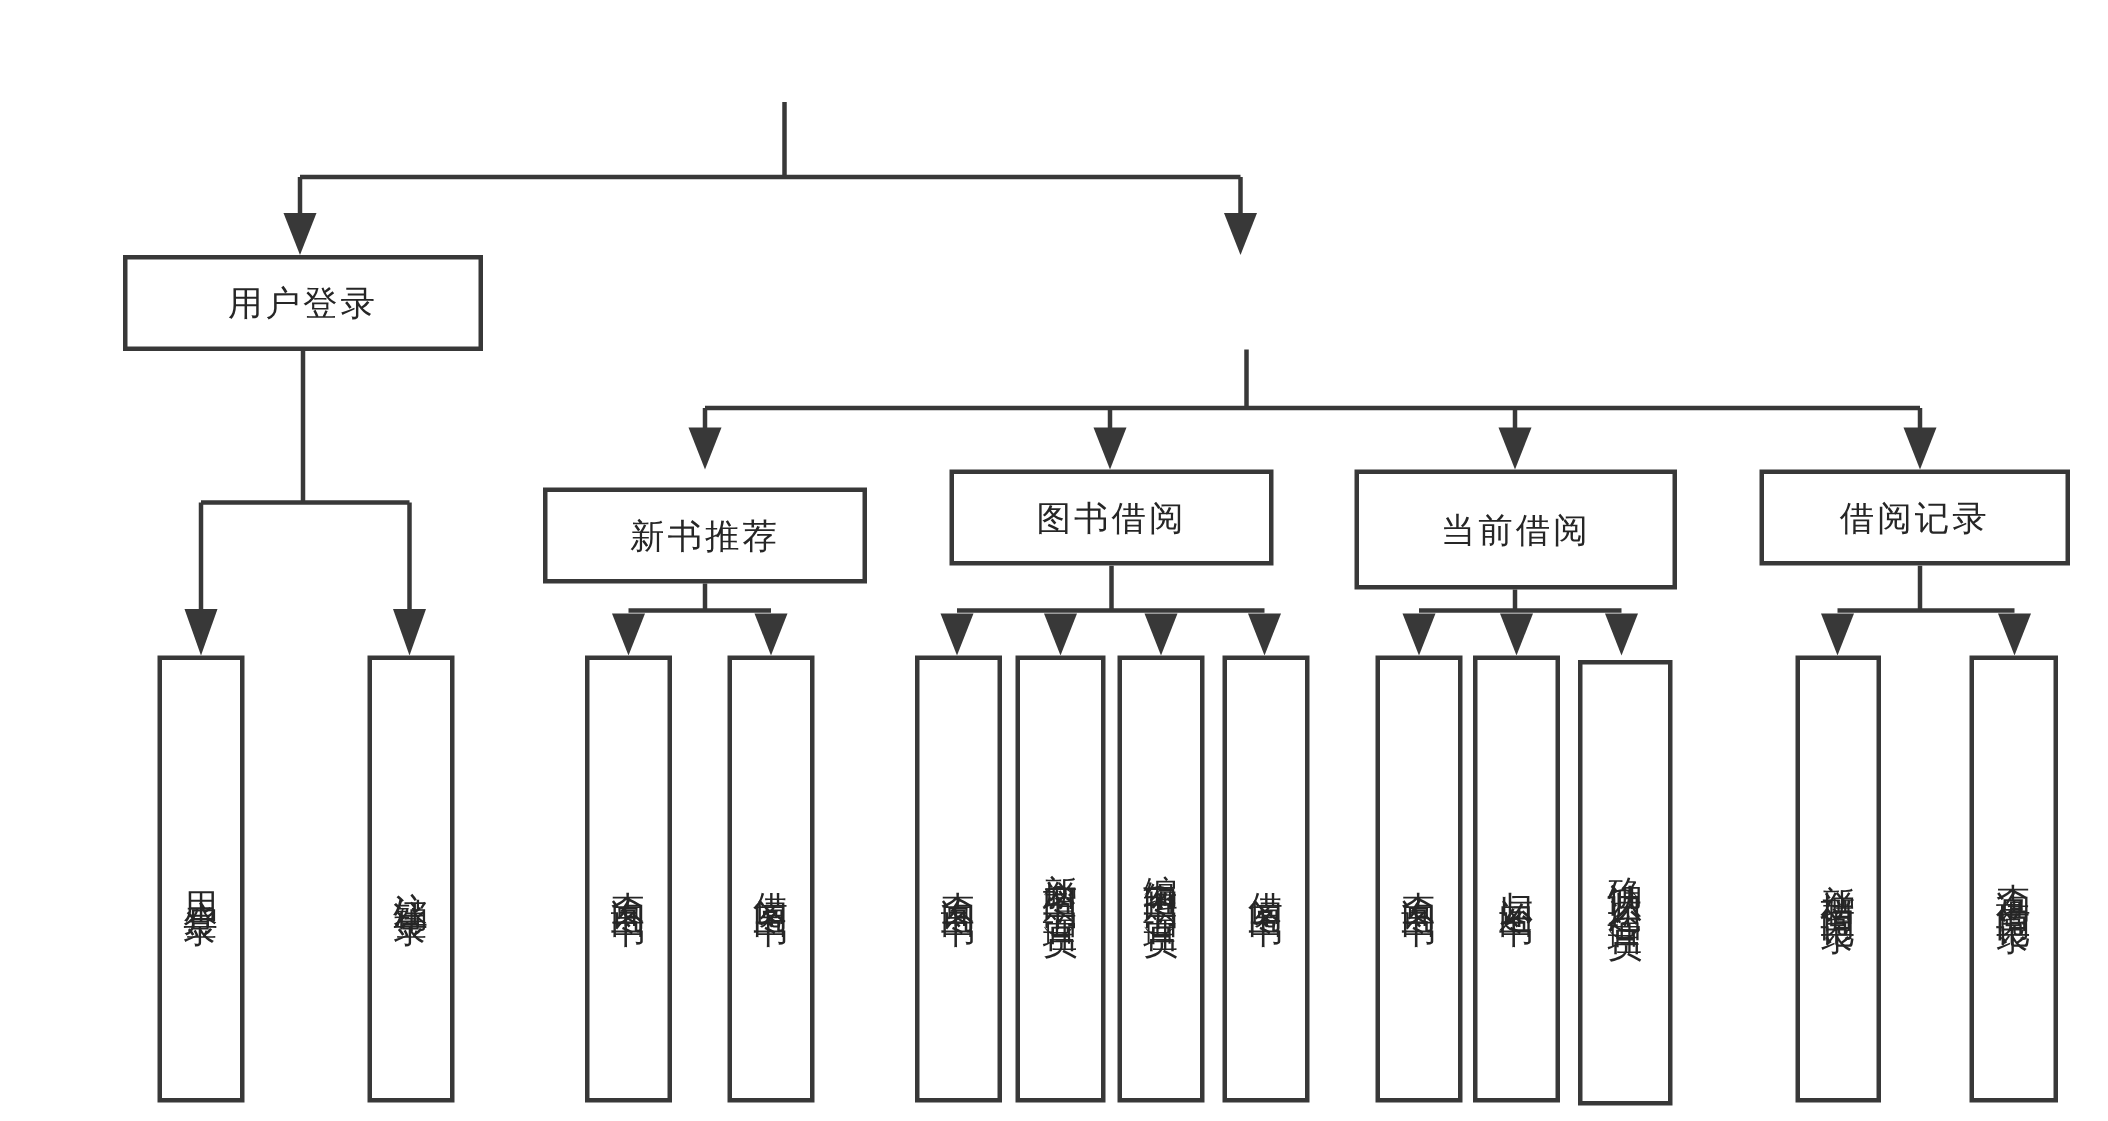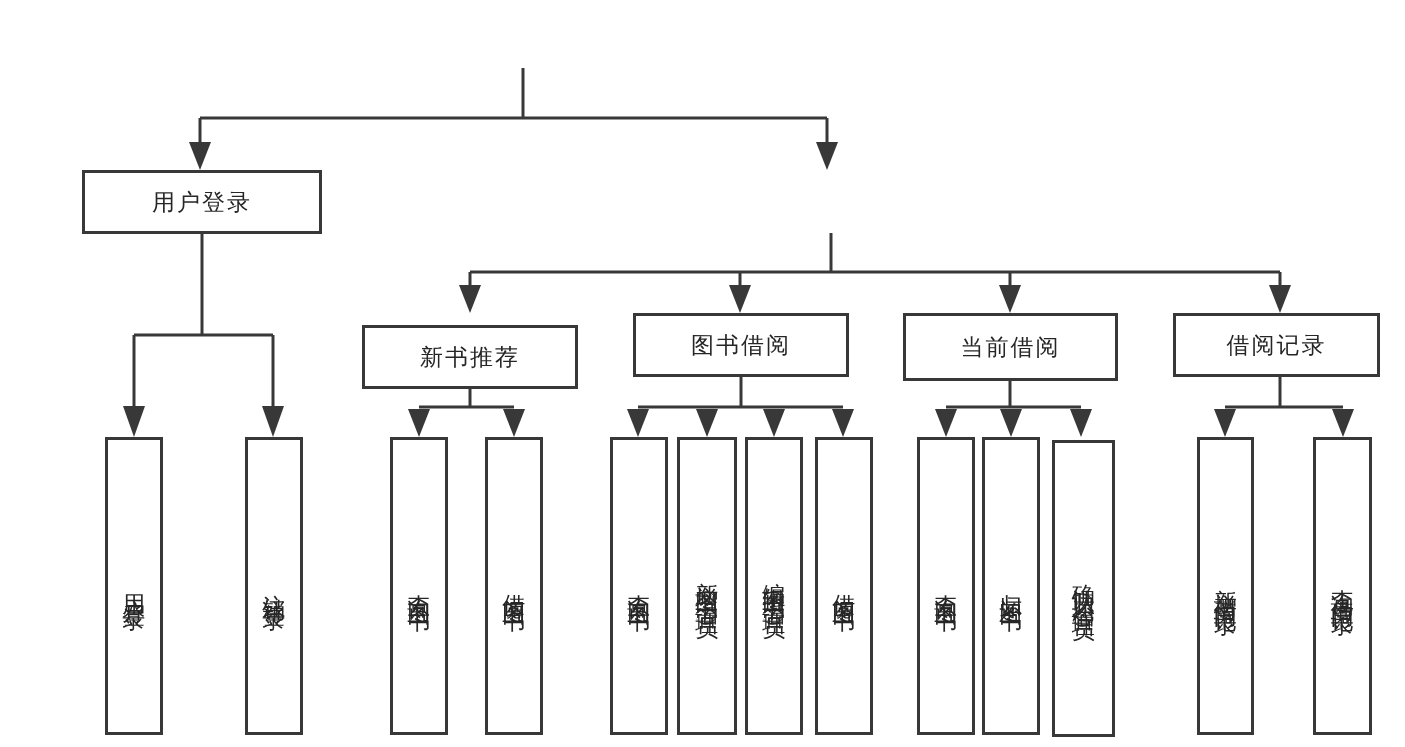--- a/index.html
+++ b/index.html
@@ -109,21 +109,21 @@
       <polygon points="1214,409 1236,409 1225,437"></polygon>
       <polygon points="1332,409 1354,409 1343,437"></polygon>
     </g>
   </svg>
 
 
   <div class="node" style="left:82px;top:170px;width:240px;height:64px;">用户登录</div>
 
   <div class="node" style="left:362px;top:313px;width:216px;height:64px;margin-top:12px;">新书推荐</div>
   <div class="node" style="left:633px;top:313px;width:216px;height:64px;">图书借阅</div>
-  <div class="node" style="left:903px;top:313px;width:215px;height:68px;">当前借阅</div>
+  <div class="node" style="left:903px;top:313px;width:215px;height:80px;">当前借阅</div>
   <div class="node" style="left:1173px;top:313px;width:207px;height:64px;">借阅记录</div>
 
   <div class="node vert" style="left:105px;top:437px;width:58px;height:298px;">用户登录</div>
   <div class="node vert" style="left:245px;top:437px;width:58px;height:298px;">注销登录</div>
 
   <div class="node vert" style="left:390px;top:437px;width:58px;height:298px;">查询图书</div>
   <div class="node vert" style="left:485px;top:437px;width:58px;height:298px;">借阅图书</div>
 
   <div class="node vert" style="left:610px;top:437px;width:58px;height:298px;">查询图书</div>
   <div class="node vert" style="left:677px;top:437px;width:60px;height:298px;">新增图书（管理员）</div>

